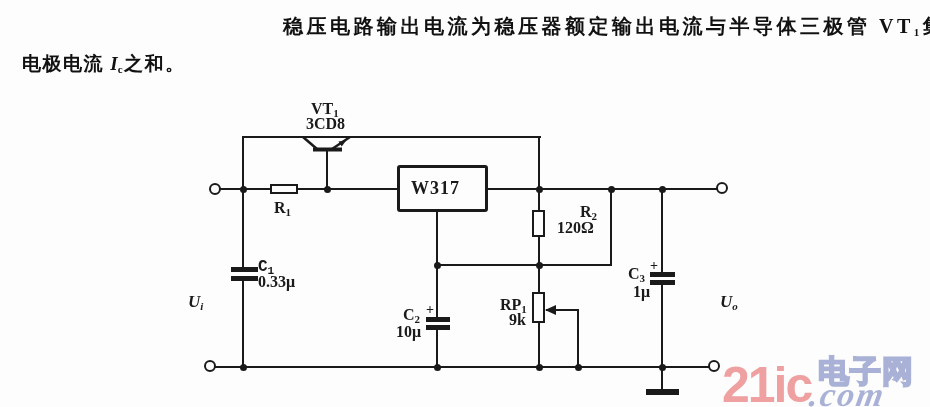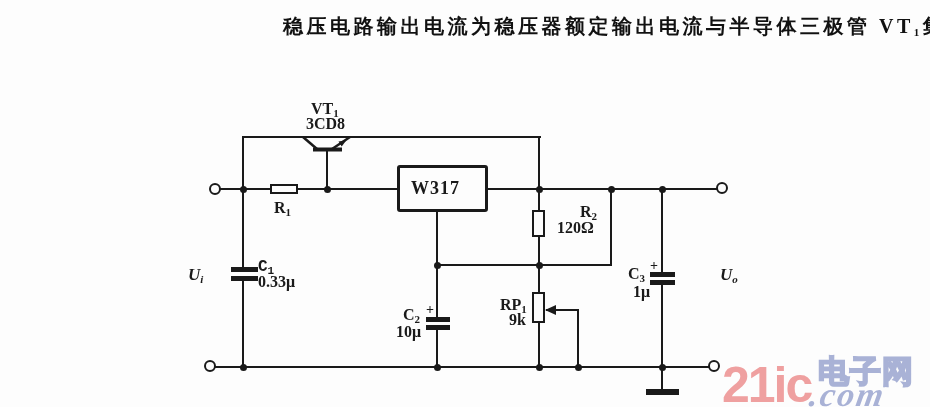--- a/index.html
+++ b/index.html
@@ -14,21 +14,21 @@
   .dot { position:absolute; width:7px; height:7px; border-radius:50%; background:#1a1a1a; }
   
   .term { position:absolute; width:12px; height:12px; border:2.5px solid #1a1a1a; border-radius:50%; background:#fdfdfd; }
   
   .box { position:absolute; background:#fdfdfd; border:2px solid #1a1a1a; }
   
   .plate { position:absolute; background:#1a1a1a; }
   
   .lbl { position:absolute; font-size:16px; font-weight:bold; line-height:1; white-space:nowrap; color:#1a1a1a; }
   .sub { font-size:11px; vertical-align:-3px; }
-  .uvar { font-style:italic; font-size:17px; }
+  .uvar { font-style:italic; font-size:17px;margin-top:27px; }
   .plus { font-size:14px; }
   .para { position:absolute; font-weight:bold; line-height:1.15; white-space:nowrap; color:#111; }
   .p1 { left:283px; top:15px; font-size:20px; letter-spacing:3.5px; }
   .p2 { left:22px;  top:53px; font-size:19px; letter-spacing:1.5px; }
   .ivar { font-style:italic; letter-spacing:0; }
   .w317lbl { position:absolute; left:397px; top:165px; width:77px; height:47px;
              display:flex; align-items:center; justify-content:center;
              font-size:18px; font-weight:bold; letter-spacing:1px; }
   
   .arrow-left { position:absolute; width:0; height:0;
@@ -43,20 +43,21 @@
     color:#8b5cf6; -webkit-text-stroke:2px #a9b2d6; }
   .wm-domain { position:absolute; left:88px; top:26px; font-style:italic; font-weight:bold;
     font-size:34px; line-height:1; letter-spacing:2px; transform:skewX(-10deg); }
 </style>
 </head>
 <body>
 
 <div class="screen">
 
   <div class="para p1"><span>稳压电路输出电流为稳压器额定输出电流与半导体三极管 </span><span>VT</span><span class="sub">1</span><span>集</span></div>
+  <div class="para p2"><span>电极电流 </span><span class="ivar">I</span><span class="sub">c</span><span>之和。</span></div>
 
   <div>
 
     <div class="w" style="left:242px;top:136px;width:299px;height:2px;"></div>
     <div class="w" style="left:219px;top:188px;width:179px;height:2px;"></div>
     <div class="w" style="left:487px;top:188px;width:230px;height:2px;"></div>
     <div class="w" style="left:215px;top:366px;width:494px;height:2px;"></div>
     <div class="w" style="left:436px;top:264px;width:176px;height:2px;"></div>
     <div class="w" style="left:546px;top:309px;width:33px;height:2px;"></div>
 

